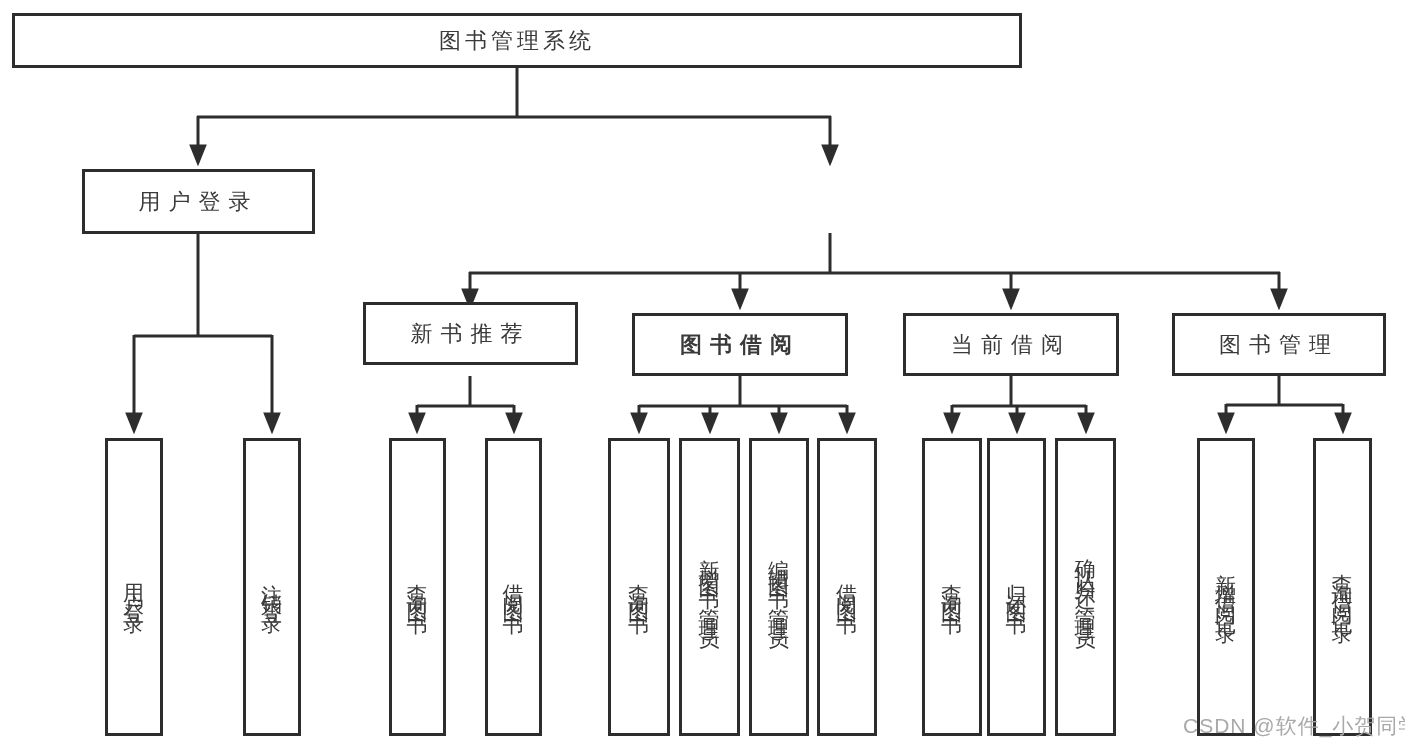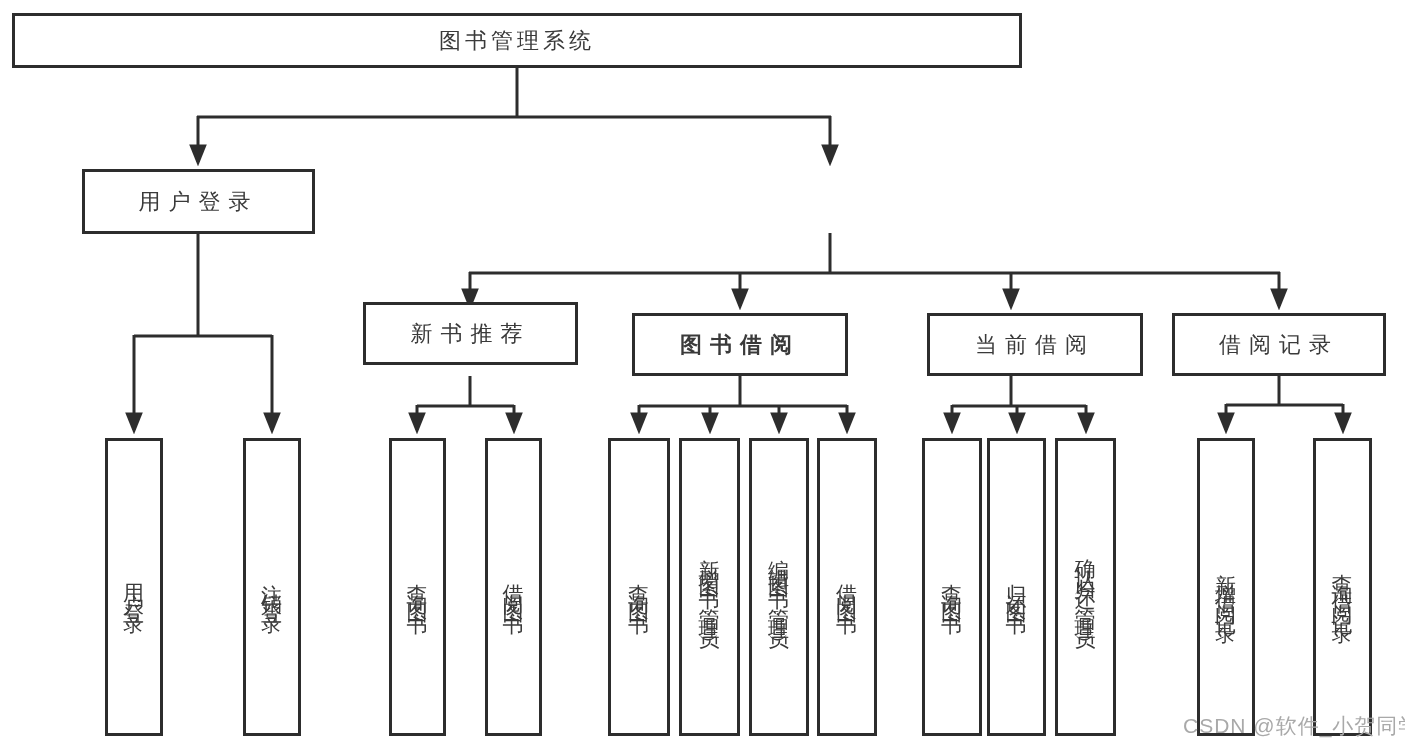--- a/index.html
+++ b/index.html
@@ -59,21 +59,21 @@
     color: #a9a9a9;
     z-index: 5;
     white-space: nowrap;
   }
   
   #n-root        { left: 12px;   top: 13px;  width: 1010px; height: 55px; }
   #n-userlogin   { left: 82px;   top: 169px; width: 233px;  height: 65px; }
   #n-bookmgmt    { left: 712px;  top: 168px; width: 236px;  height: 65px; }
   #n-newrec      { left: 363px;  top: 302px; width: 215px;  height: 63px; }
   #n-borrow      { left: 632px;  top: 313px; width: 216px;  height: 63px; font-weight: bold; }
-  #n-current     { left: 903px;  top: 313px; width: 216px;  height: 63px; margin-left: 24px; }
+  #n-current     { left: 903px;  top: 313px; width: 216px;  height: 63px; }
   #n-records     { left: 1172px; top: 313px; width: 214px;  height: 63px; }
   #l-login       { left: 105px;  top: 438px; width: 58px;   height: 298px; }
   #l-logout      { left: 243px;  top: 438px; width: 58px;   height: 298px; }
   #l-nr-query    { left: 389px;  top: 438px; width: 57px;   height: 298px; }
   #l-nr-borrow   { left: 485px;  top: 438px; width: 57px;   height: 298px; }
   #l-bw-query    { left: 608px;  top: 438px; width: 62px;   height: 298px; }
   #l-bw-add      { left: 679px;  top: 438px; width: 61px;   height: 298px; }
   #l-bw-edit     { left: 749px;  top: 438px; width: 60px;   height: 298px; }
   #l-bw-borrow   { left: 817px;  top: 438px; width: 60px;   height: 298px; }
   #l-cb-query    { left: 922px;  top: 438px; width: 60px;   height: 298px; }
@@ -149,21 +149,21 @@
     </g>
   </svg>
 
   <div id="n-root" class="node title">图书管理系统</div>
 
   <div id="n-userlogin" class="node">用户登录</div>
 
   <div id="n-newrec" class="node">新书推荐</div>
   <div id="n-borrow" class="node">图书借阅</div>
   <div id="n-current" class="node">当前借阅</div>
-  <div id="n-records" class="node">借阅记录</div>
+  <div id="n-records" class="node">图书管理</div>
 
   <div id="l-login" class="vnode">
     <span>用户登录</span>
   </div>
   <div id="l-logout" class="vnode">
     <span>注销登录</span>
   </div>
 
   <div id="l-nr-query" class="vnode">
     <span>查询图书</span>

